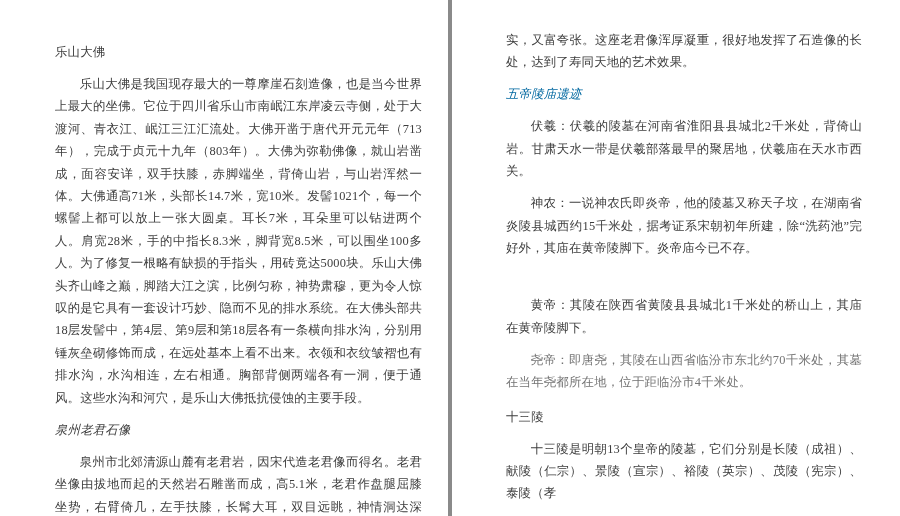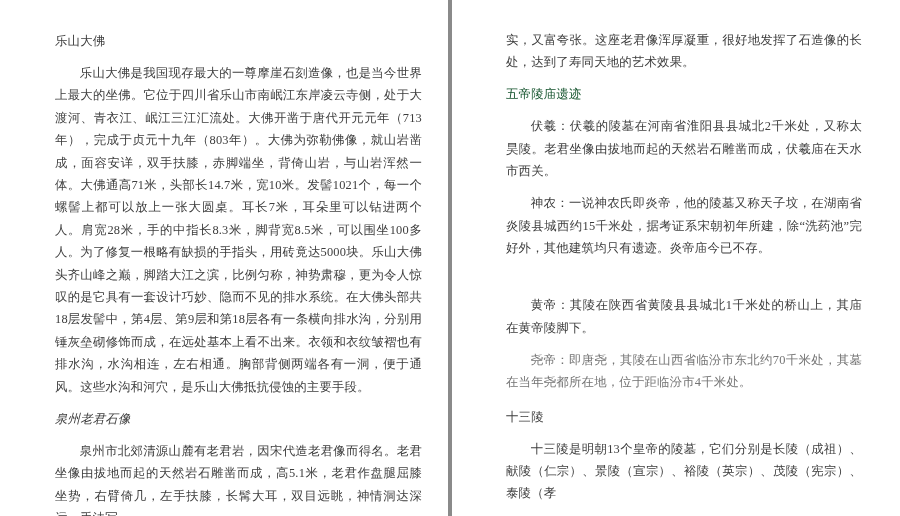--- a/index.html
+++ b/index.html
@@ -14,21 +14,21 @@
     display: flex;
     width: 900px;
     height: 516px;
     background: #ffffff;
   }
   .page {
     background: #ffffff;
     box-sizing: border-box;
     overflow: hidden;
   }
-  .page.left  { width: 448px; padding: 30px 26px 0 55px; border-radius: 28px; }
+  .page.left  { width: 448px; padding: 41px 26px 0 55px; border-radius: 28px; }
   .page.right { flex: 1;      padding: 29px 38px 0 54px; }
   .divider {
     width: 4px;
     flex: none;
     background: #8a8a8a;
   }
   .block {
     margin: 0 0 9.6px 0;
     font-size: 12.4px;
     line-height: 22.4px;
@@ -46,21 +46,21 @@
 <div class="spread">
   <div class="page left">
       <p class="block heading" style="color: rgb(61, 61, 61);">乐山大佛</p>
       <p class="block para" style="color: rgb(61, 61, 61);">乐山大佛是我国现存最大的一尊摩崖石刻造像，也是当今世界上最大的坐佛。它位于四川省乐山市南岷江东岸凌云寺侧，处于大渡河、青衣江、岷江三江汇流处。大佛开凿于唐代开元元年（713年），完成于贞元十九年（803年）。大佛为弥勒佛像，就山岩凿成，面容安详，双手扶膝，赤脚端坐，背倚山岩，与山岩浑然一体。大佛通高71米，头部长14.7米，宽10米。发髻1021个，每一个螺髻上都可以放上一张大圆桌。耳长7米，耳朵里可以钻进两个人。肩宽28米，手的中指长8.3米，脚背宽8.5米，可以围坐100多人。为了修复一根略有缺损的手指头，用砖竟达5000块。乐山大佛头齐山峰之巅，脚踏大江之滨，比例匀称，神势肃穆，更为令人惊叹的是它具有一套设计巧妙、隐而不见的排水系统。在大佛头部共18层发髻中，第4层、第9层和第18层各有一条横向排水沟，分别用锤灰垒砌修饰而成，在远处基本上看不出来。衣领和衣纹皱褶也有排水沟，水沟相连，左右相通。胸部背侧两端各有一洞，便于通风。这些水沟和河穴，是乐山大佛抵抗侵蚀的主要手段。</p>
       <p class="block heading" style="color: rgb(61, 61, 61); font-style: italic;">泉州老君石像</p>
       <p class="block para" style="color: rgb(61, 61, 61);">泉州市北郊清源山麓有老君岩，因宋代造老君像而得名。老君坐像由拔地而起的天然岩石雕凿而成，高5.1米，老君作盘腿屈膝坐势，右臂倚几，左手扶膝，长髯大耳，双目远眺，神情洞达深远。手法写</p>
     </div>
   <div class="divider" style="background: rgb(138, 138, 138);"></div>
   <div class="page right">
       <p class="block para_cont" style="color: rgb(61, 61, 61);">实，又富夸张。这座老君像浑厚凝重，很好地发挥了石造像的长处，达到了寿同天地的艺术效果。</p>
-      <p class="block heading" style="color: #14532d;">五帝陵庙遗迹</p>
-      <p class="block para" style="color: rgb(61, 61, 61);">伏羲：伏羲的陵墓在河南省淮阳县县城北2千米处，又称太昊陵。老君坐像由拔地而起的天然岩石雕凿而成，伏羲庙在天水市西关。</p>
-      <p class="block para" style="color: rgb(61, 61, 61);">神农：一说神农氏即炎帝，他的陵墓又称天子坟，在湖南省炎陵县城西约15千米处，据考证系宋朝初年所建，除“洗药池”完好外，其他建筑均只有遗迹。炎帝庙今已不存。</p>
+      <p class="block heading" style="color: #0369a1; font-style: italic;">五帝陵庙遗迹</p>
+      <p class="block para" style="color: rgb(61, 61, 61);">伏羲：伏羲的陵墓在河南省淮阳县县城北2千米处，背倚山岩。甘肃天水一带是伏羲部落最早的聚居地，伏羲庙在天水市西关。</p>
+      <p class="block para" style="color: rgb(61, 61, 61);">神农：一说神农氏即炎帝，他的陵墓又称天子坟，在湖南省炎陵县城西约15千米处，据考证系宋朝初年所建，除“洗药池”完好外，其庙在黄帝陵脚下。炎帝庙今已不存。</p>
       <p class="block para" style="color: rgb(61, 61, 61); margin-top: 35px;">黄帝：其陵在陕西省黄陵县县城北1千米处的桥山上，其庙在黄帝陵脚下。</p>
       <p class="block para" style="color: #737373;">尧帝：即唐尧，其陵在山西省临汾市东北约70千米处，其墓在当年尧都所在地，位于距临汾市4千米处。</p>
       <p class="block heading" style="color: rgb(61, 61, 61); margin-top: 12px;">十三陵</p>
       <p class="block para" style="color: rgb(61, 61, 61);">十三陵是明朝13个皇帝的陵墓，它们分别是长陵（成祖）、献陵（仁宗）、景陵（宣宗）、裕陵（英宗）、茂陵（宪宗）、泰陵（孝</p>
     </div>
 </div>
 
 </body></html>

